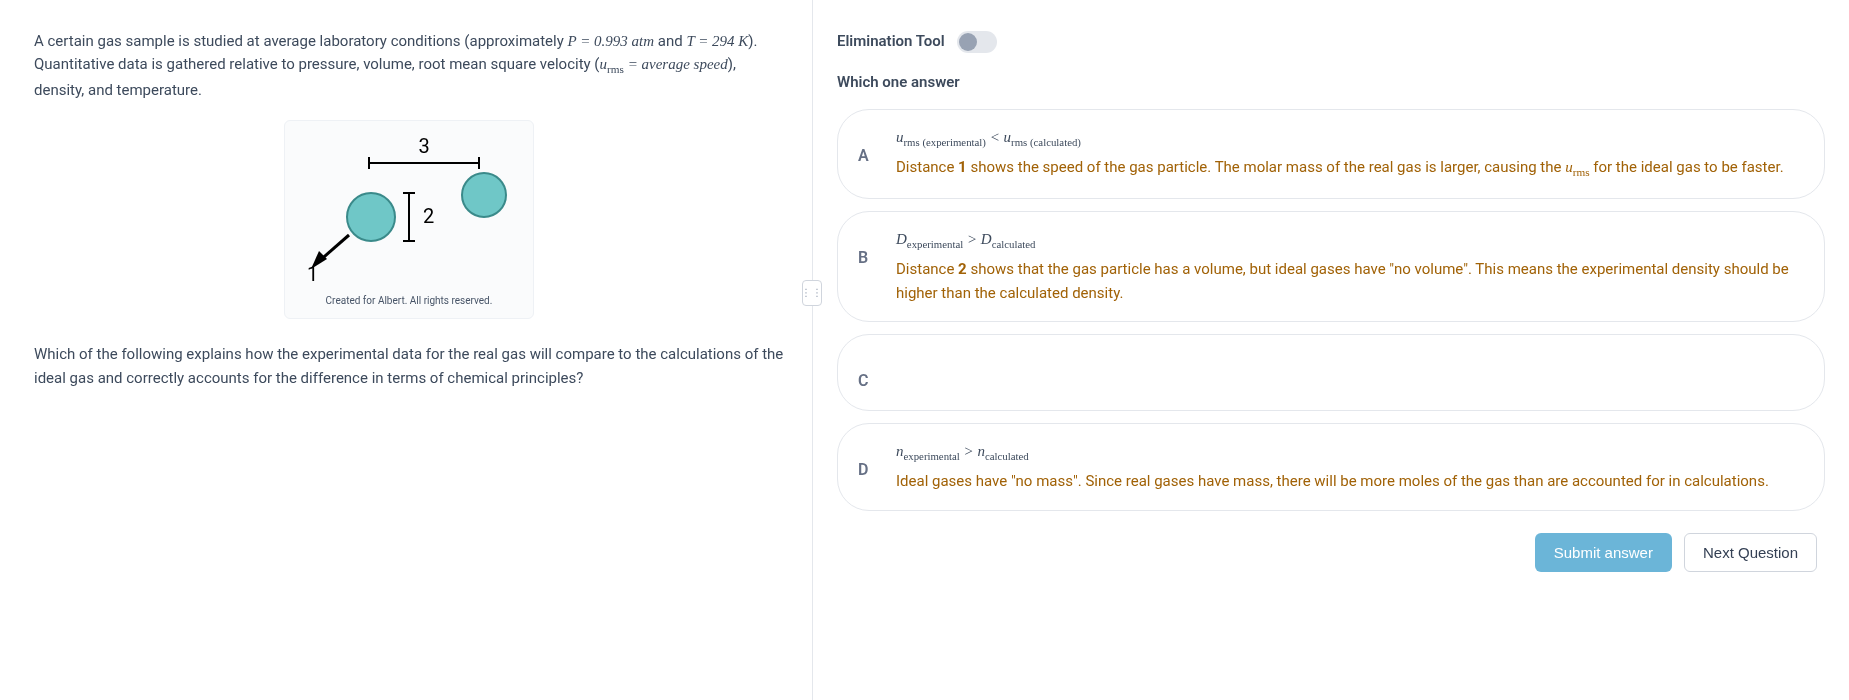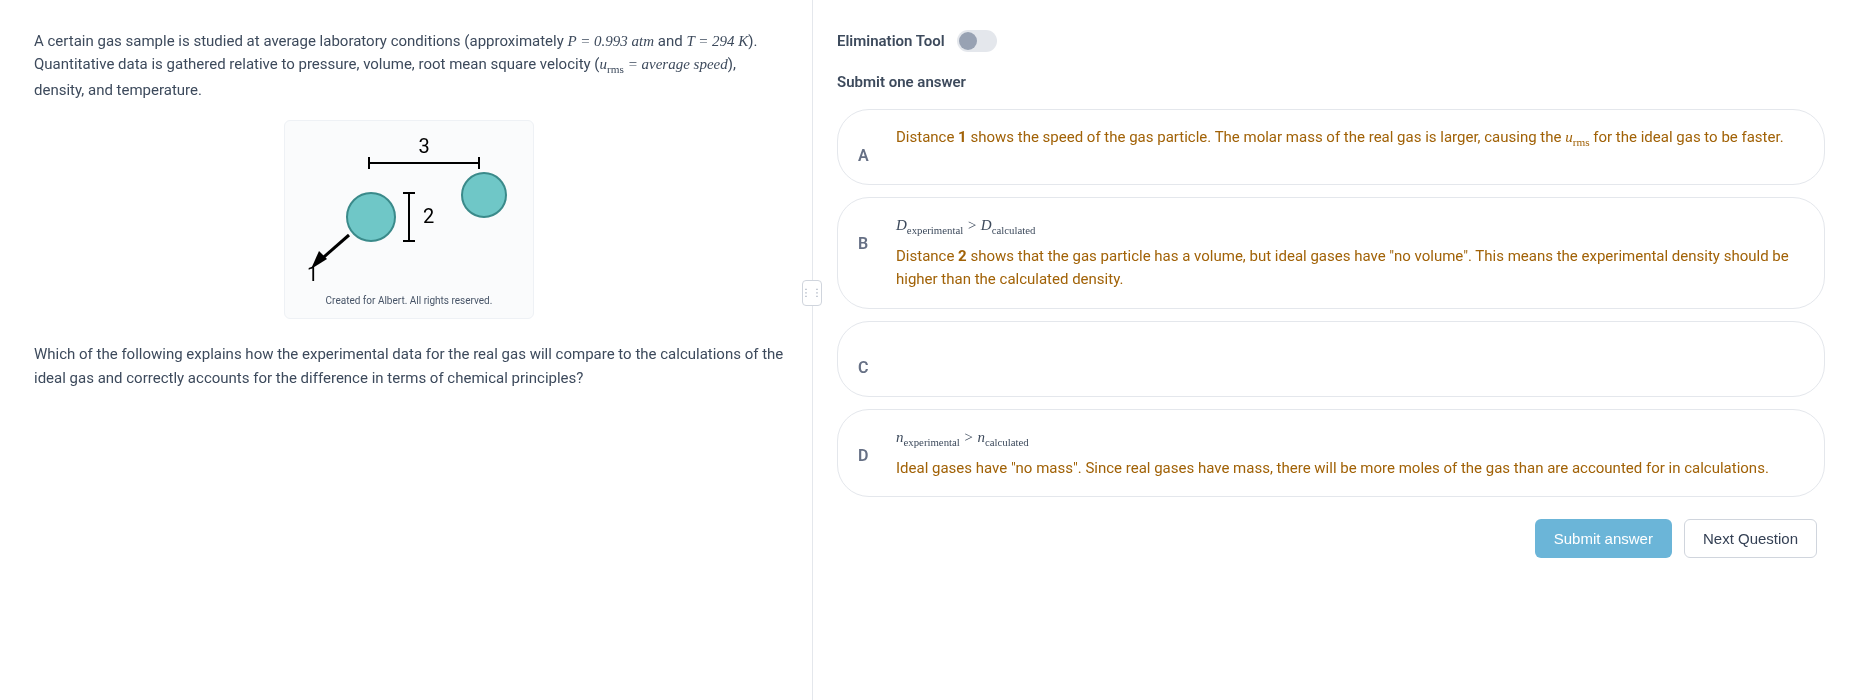--- a/index.html
+++ b/index.html
@@ -59,21 +59,21 @@
   .figure-card {
     width: 250px;
     border: 1px solid #eef1f5;
     border-radius: 6px;
     background: #fafbfc;
     padding: 14px 10px 10px 10px;
     text-align: center;
   }
   .figure-card svg { display: block; margin: 0 auto 8px auto; }
   .figure-caption { font-size: 10px; color: #475467; }
-  .elim-row { display: flex; gap: 12px; margin-bottom: 18px; }
+  .elim-row { display: flex; align-items: center; gap: 12px; margin-bottom: 18px; }
   .elim-label { font-weight: 600; color: #3d4a5c; }
   .toggle {
     width: 40px; height: 22px;
     background: #e4e7ec;
     border-radius: 11px;
     position: relative;
     cursor: pointer;
   }
   .toggle .knob {
     width: 18px; height: 18px;
@@ -183,27 +183,30 @@
   </div>
 
   <div class="right-panel">
     <div class="elim-row">
       <span class="elim-label">Elimination Tool</span>
       <div class="toggle">
         <div class="knob"></div>
       </div>
     </div>
 
-    <div class="select-label">Submit one answer</div>
+    <div class="select-label">Which one answer</div>
 
     <div class="answers">
 
       <div class="answer-option">
         <div class="answer-letter">A</div>
         <div class="answer-body">
+          <div class="answer-formula">
+            <span>u</span><span class="sub">rms (experimental)</span><span> &lt; </span><span>u</span><span class="sub">rms (calculated)</span>
+          </div>
           <div class="answer-explain">
             <span>Distance </span><b>1</b><span> shows the speed of the gas particle. The molar mass of the real gas is larger, causing the </span><span class="math-var">u</span><span class="math-var math-sub">rms</span><span> for the ideal gas to be faster.</span>
           </div>
         </div>
       </div>
 
       <div class="answer-option">
         <div class="answer-letter">B</div>
         <div class="answer-body">
           <div class="answer-formula">

